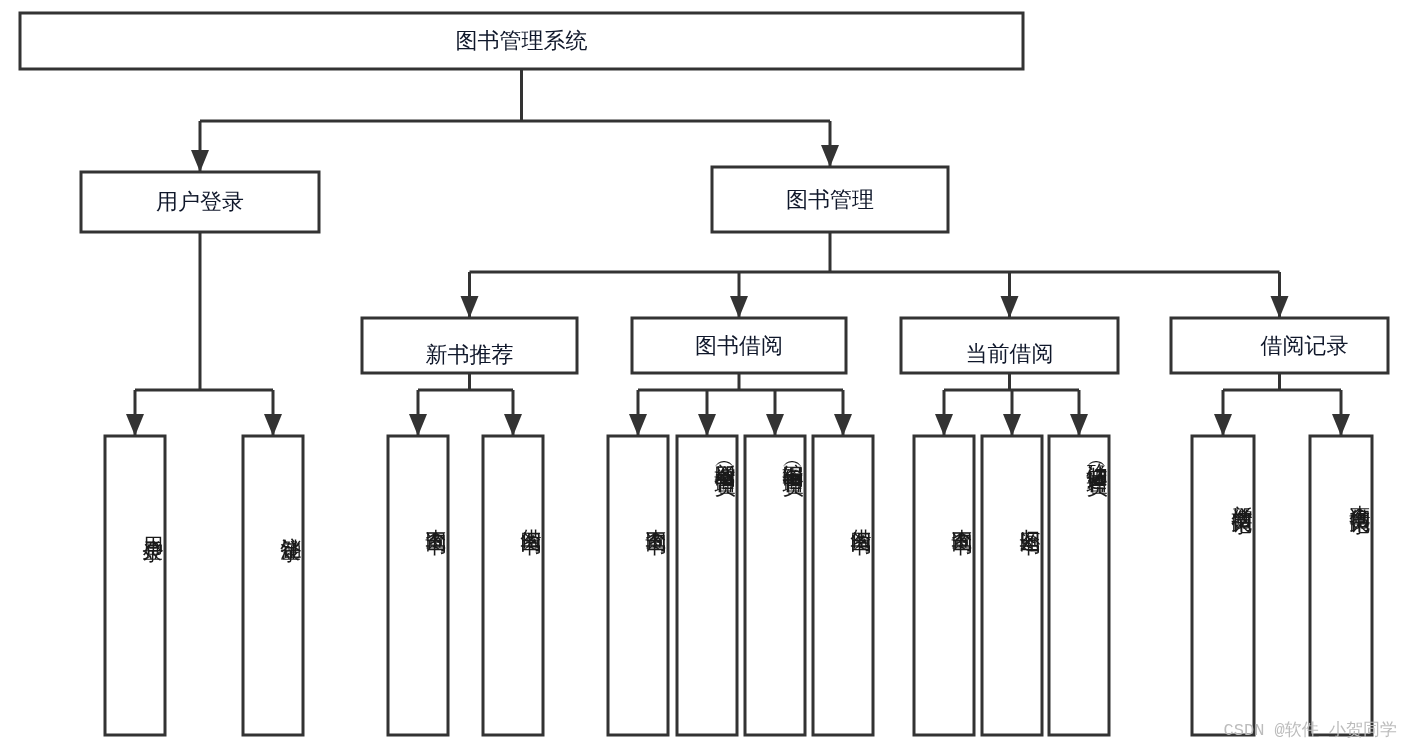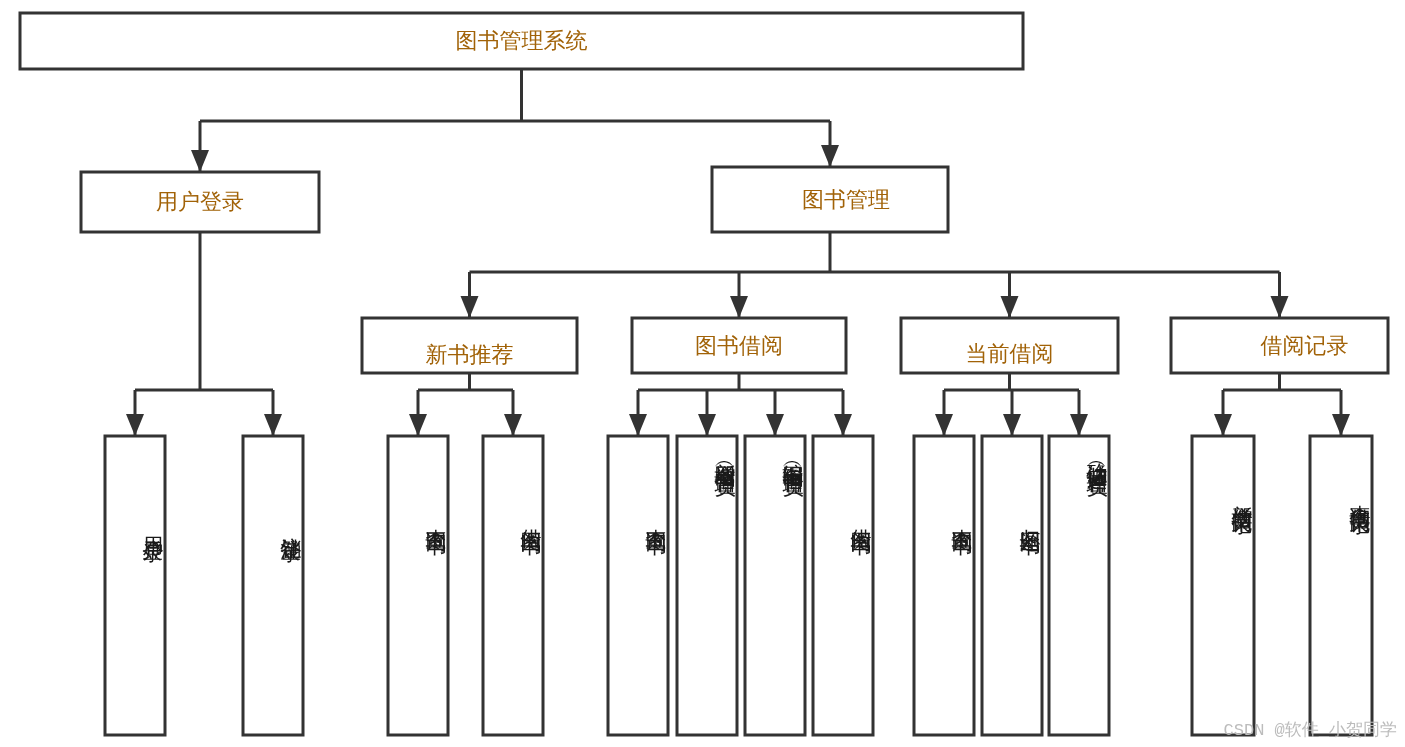--- a/index.html
+++ b/index.html
@@ -4,21 +4,21 @@
 <style>
   html,body{margin:0;padding:0;background:#ffffff;}
   body{font-family:"DejaVu Sans","Liberation Sans",sans-serif;}
   #stage{position:relative;width:1405px;height:747px;background:#ffffff;overflow:hidden;}
   svg#diagram{position:absolute;left:0;top:0;width:1405px;height:747px;}
   .node-rect{fill:#ffffff;stroke:#333333;stroke-width:3;}
   .link{stroke:#333333;stroke-width:3;fill:none;}
   .arrow-head{fill:#333333;stroke:none;}
   .vbox-text{position:absolute;font-family:"DejaVu Sans","Liberation Sans",sans-serif;font-size:21px;color:#1a1a1a;
              writing-mode:vertical-rl;text-orientation:upright;letter-spacing:2px;line-height:1;white-space:nowrap;}
-  .hbox-text{position:absolute;font-family:"DejaVu Sans","Liberation Sans",sans-serif;font-size:22px;color:#a16207;
+  .hbox-text{position:absolute;font-family:"DejaVu Sans","Liberation Sans",sans-serif;font-size:22px;color:#0f172a;
              display:flex;align-items:center;justify-content:center;white-space:nowrap;}
   .watermark{position:absolute;right:8px;bottom:6px;font-family:Liberation Mono, monospace;
              font-size:17px;color:#bcbcbc;white-space:nowrap;}
 </style>
 </head>
 <body>
 
 <div id="stage">
   <svg id="diagram" viewBox="0 0 1405 747">
       <line x1="521.5" y1="69" x2="521.5" y2="121" class="link"></line>
@@ -90,21 +90,21 @@
       <rect x="813" y="436" width="60" height="299" class="node-rect"></rect>
       <rect x="914" y="436" width="60" height="299" class="node-rect"></rect>
       <rect x="982" y="436" width="60" height="299" class="node-rect"></rect>
       <rect x="1049" y="436" width="60" height="299" class="node-rect"></rect>
       <rect x="1192" y="436" width="62" height="299" class="node-rect"></rect>
       <rect x="1310" y="436" width="62" height="299" class="node-rect"></rect>
     </svg>
   <div id="labels">
       <div class="hbox-text" style="left: 20px; top: 13px; width: 1003px; height: 56px;">图书管理系统</div>
       <div class="hbox-text" style="left: 81px; top: 172px; width: 238px; height: 60px;">用户登录</div>
-      <div class="hbox-text" style="left: 712px; top: 167px; width: 236px; height: 65px; padding-left: 16px;">图书管理</div>
+      <div class="hbox-text" style="left: 712px; top: 167px; width: 236px; height: 65px;">图书管理</div>
       <div class="hbox-text" style="left: 362px; top: 318px; width: 215px; height: 73px;">新书推荐</div>
       <div class="hbox-text" style="left: 632px; top: 318px; width: 214px; height: 55px;">图书借阅</div>
       <div class="hbox-text" style="left: 901px; top: 318px; width: 217px; height: 72px;">当前借阅</div>
       <div class="hbox-text" style="left: 1171px; top: 318px; width: 217px; height: 55px; padding-left: 25px;">借阅记录</div>
       <div class="vbox-text" style="left: 107px; top: 520px; width: 56px; text-align: center; writing-mode: vertical-rl;">用户登录</div>
       <div class="vbox-text" style="left: 245px; top: 520px; width: 56px; text-align: center; writing-mode: vertical-rl;">注销登录</div>
       <div class="vbox-text" style="left: 390px; top: 512px; width: 56px; text-align: center; writing-mode: vertical-rl;">查询图书</div>
       <div class="vbox-text" style="left: 485px; top: 512px; width: 56px; text-align: center; writing-mode: vertical-rl;">借阅图书</div>
       <div class="vbox-text" style="left: 610px; top: 512px; width: 56px; text-align: center; writing-mode: vertical-rl;">查询图书</div>
       <div class="vbox-text" style="left: 679px; top: 446px; width: 56px; text-align: center; writing-mode: vertical-rl;">新增图书（管理员）</div>

